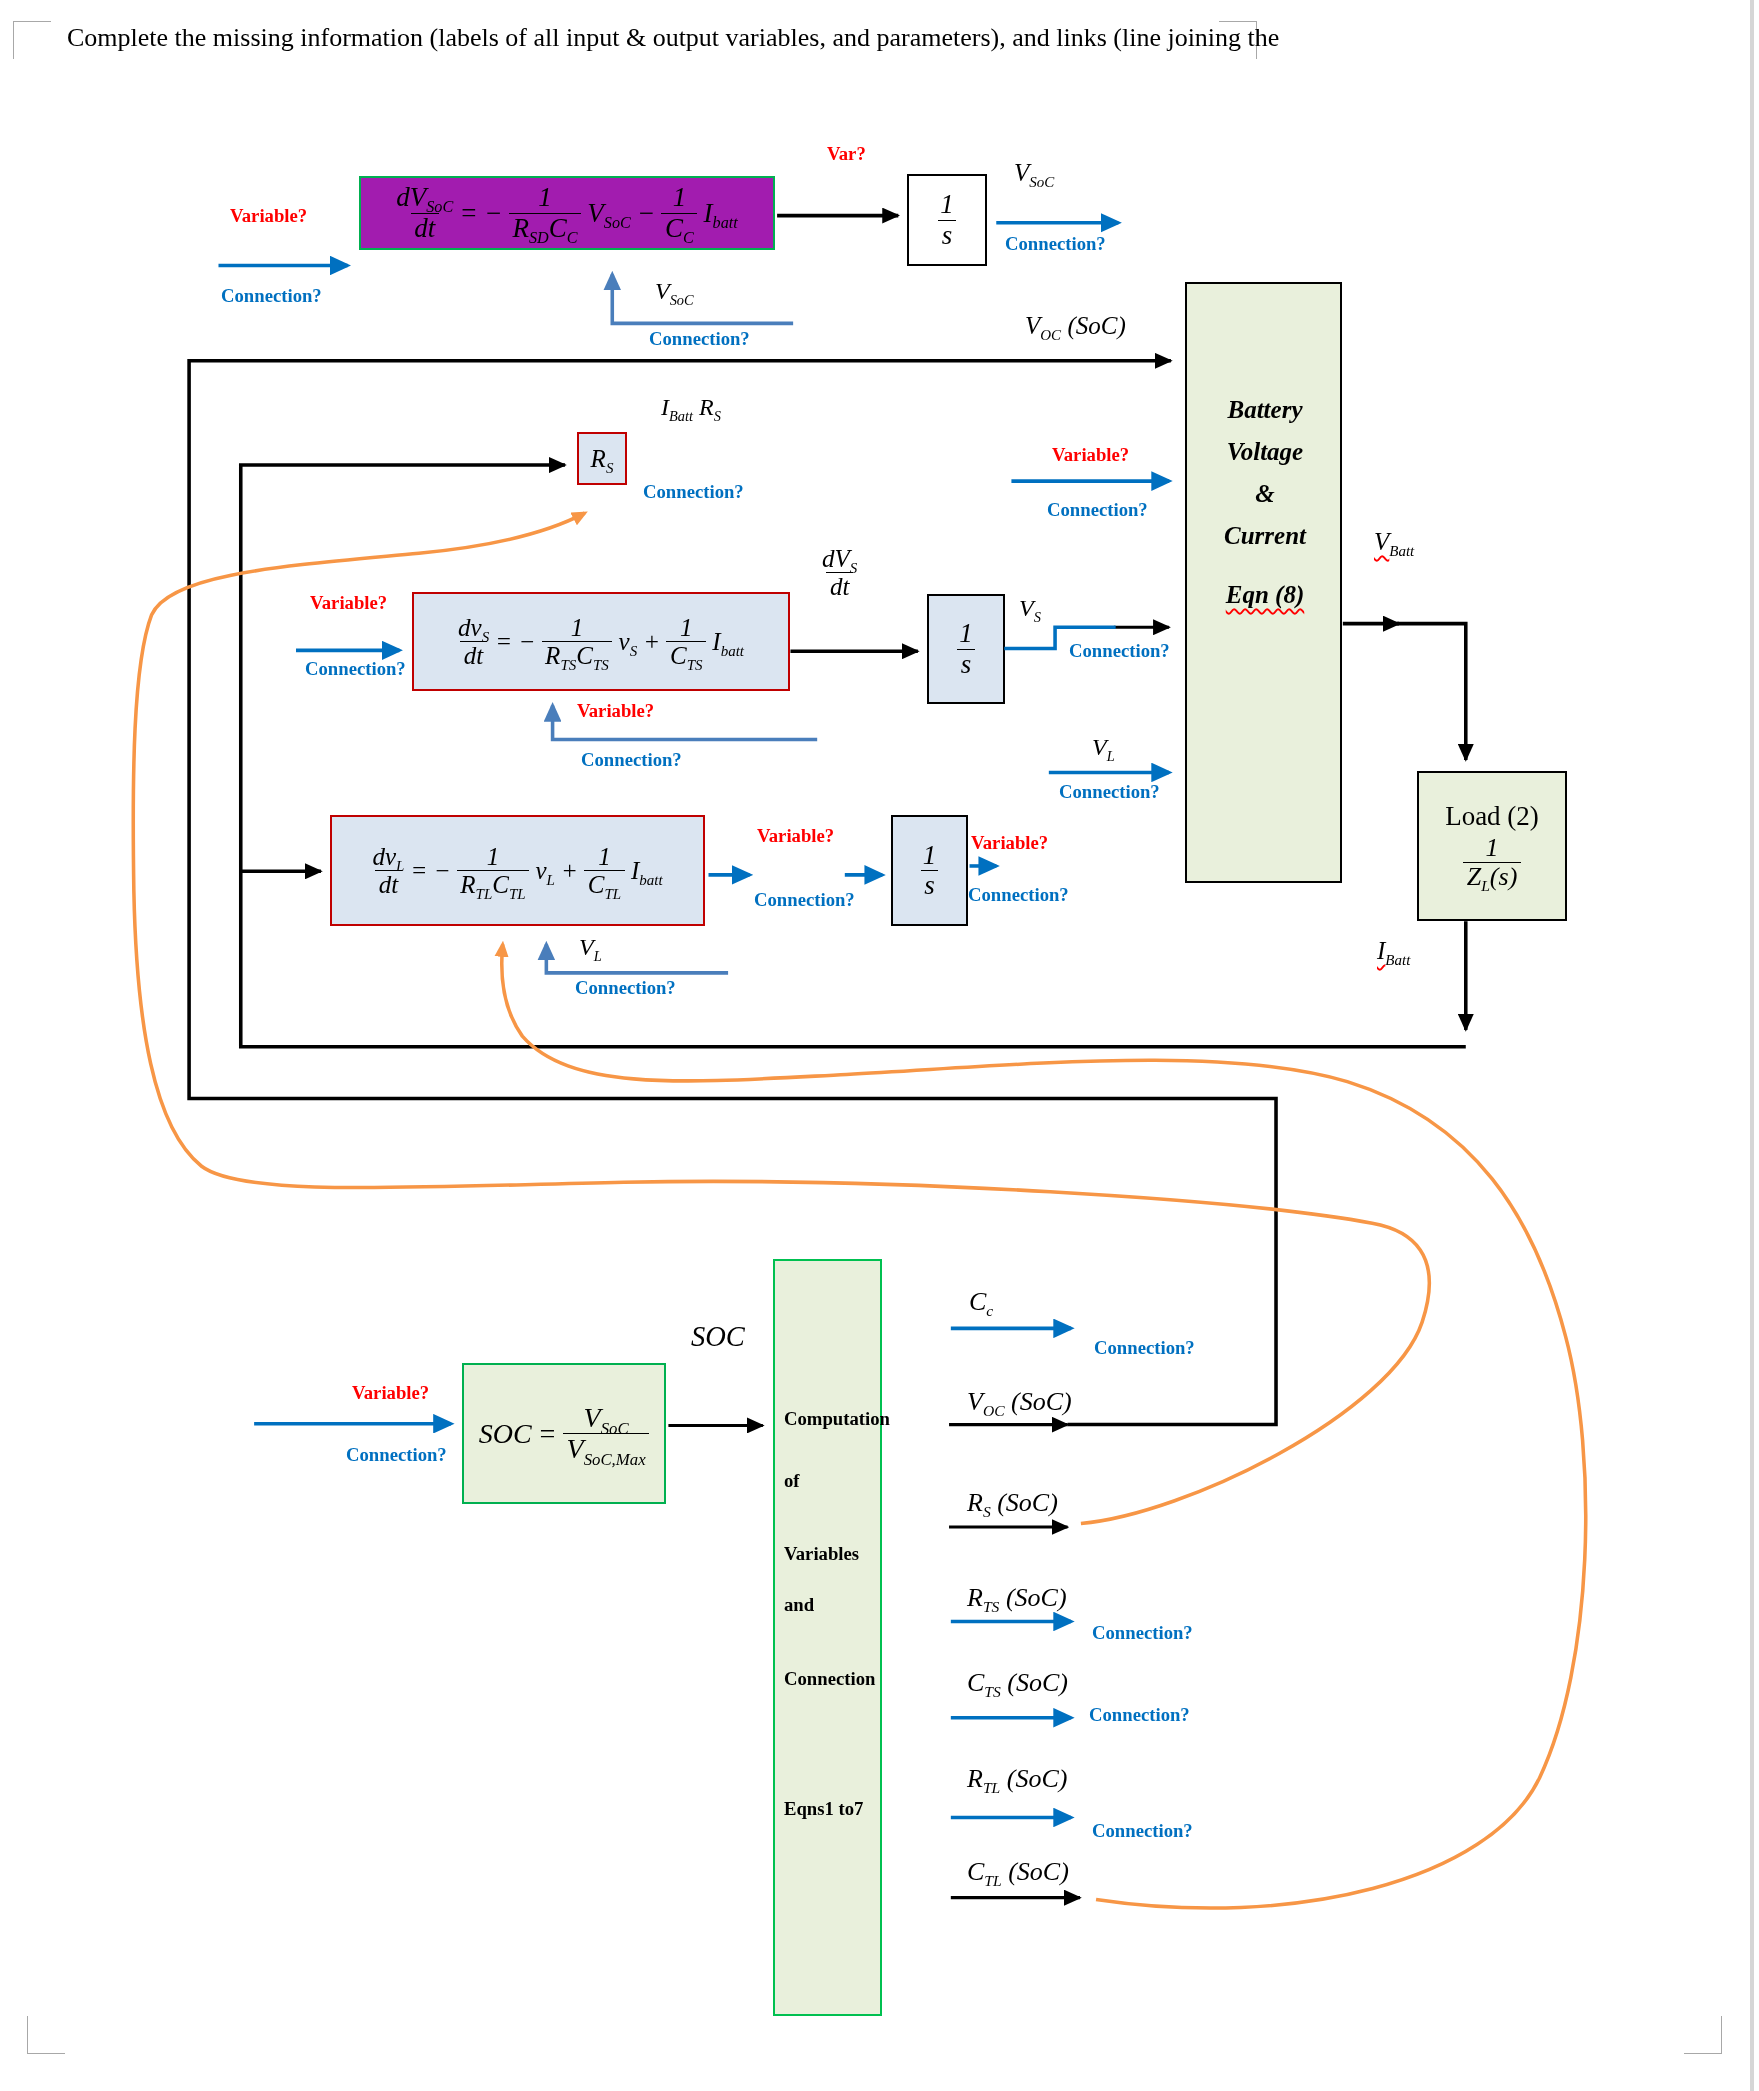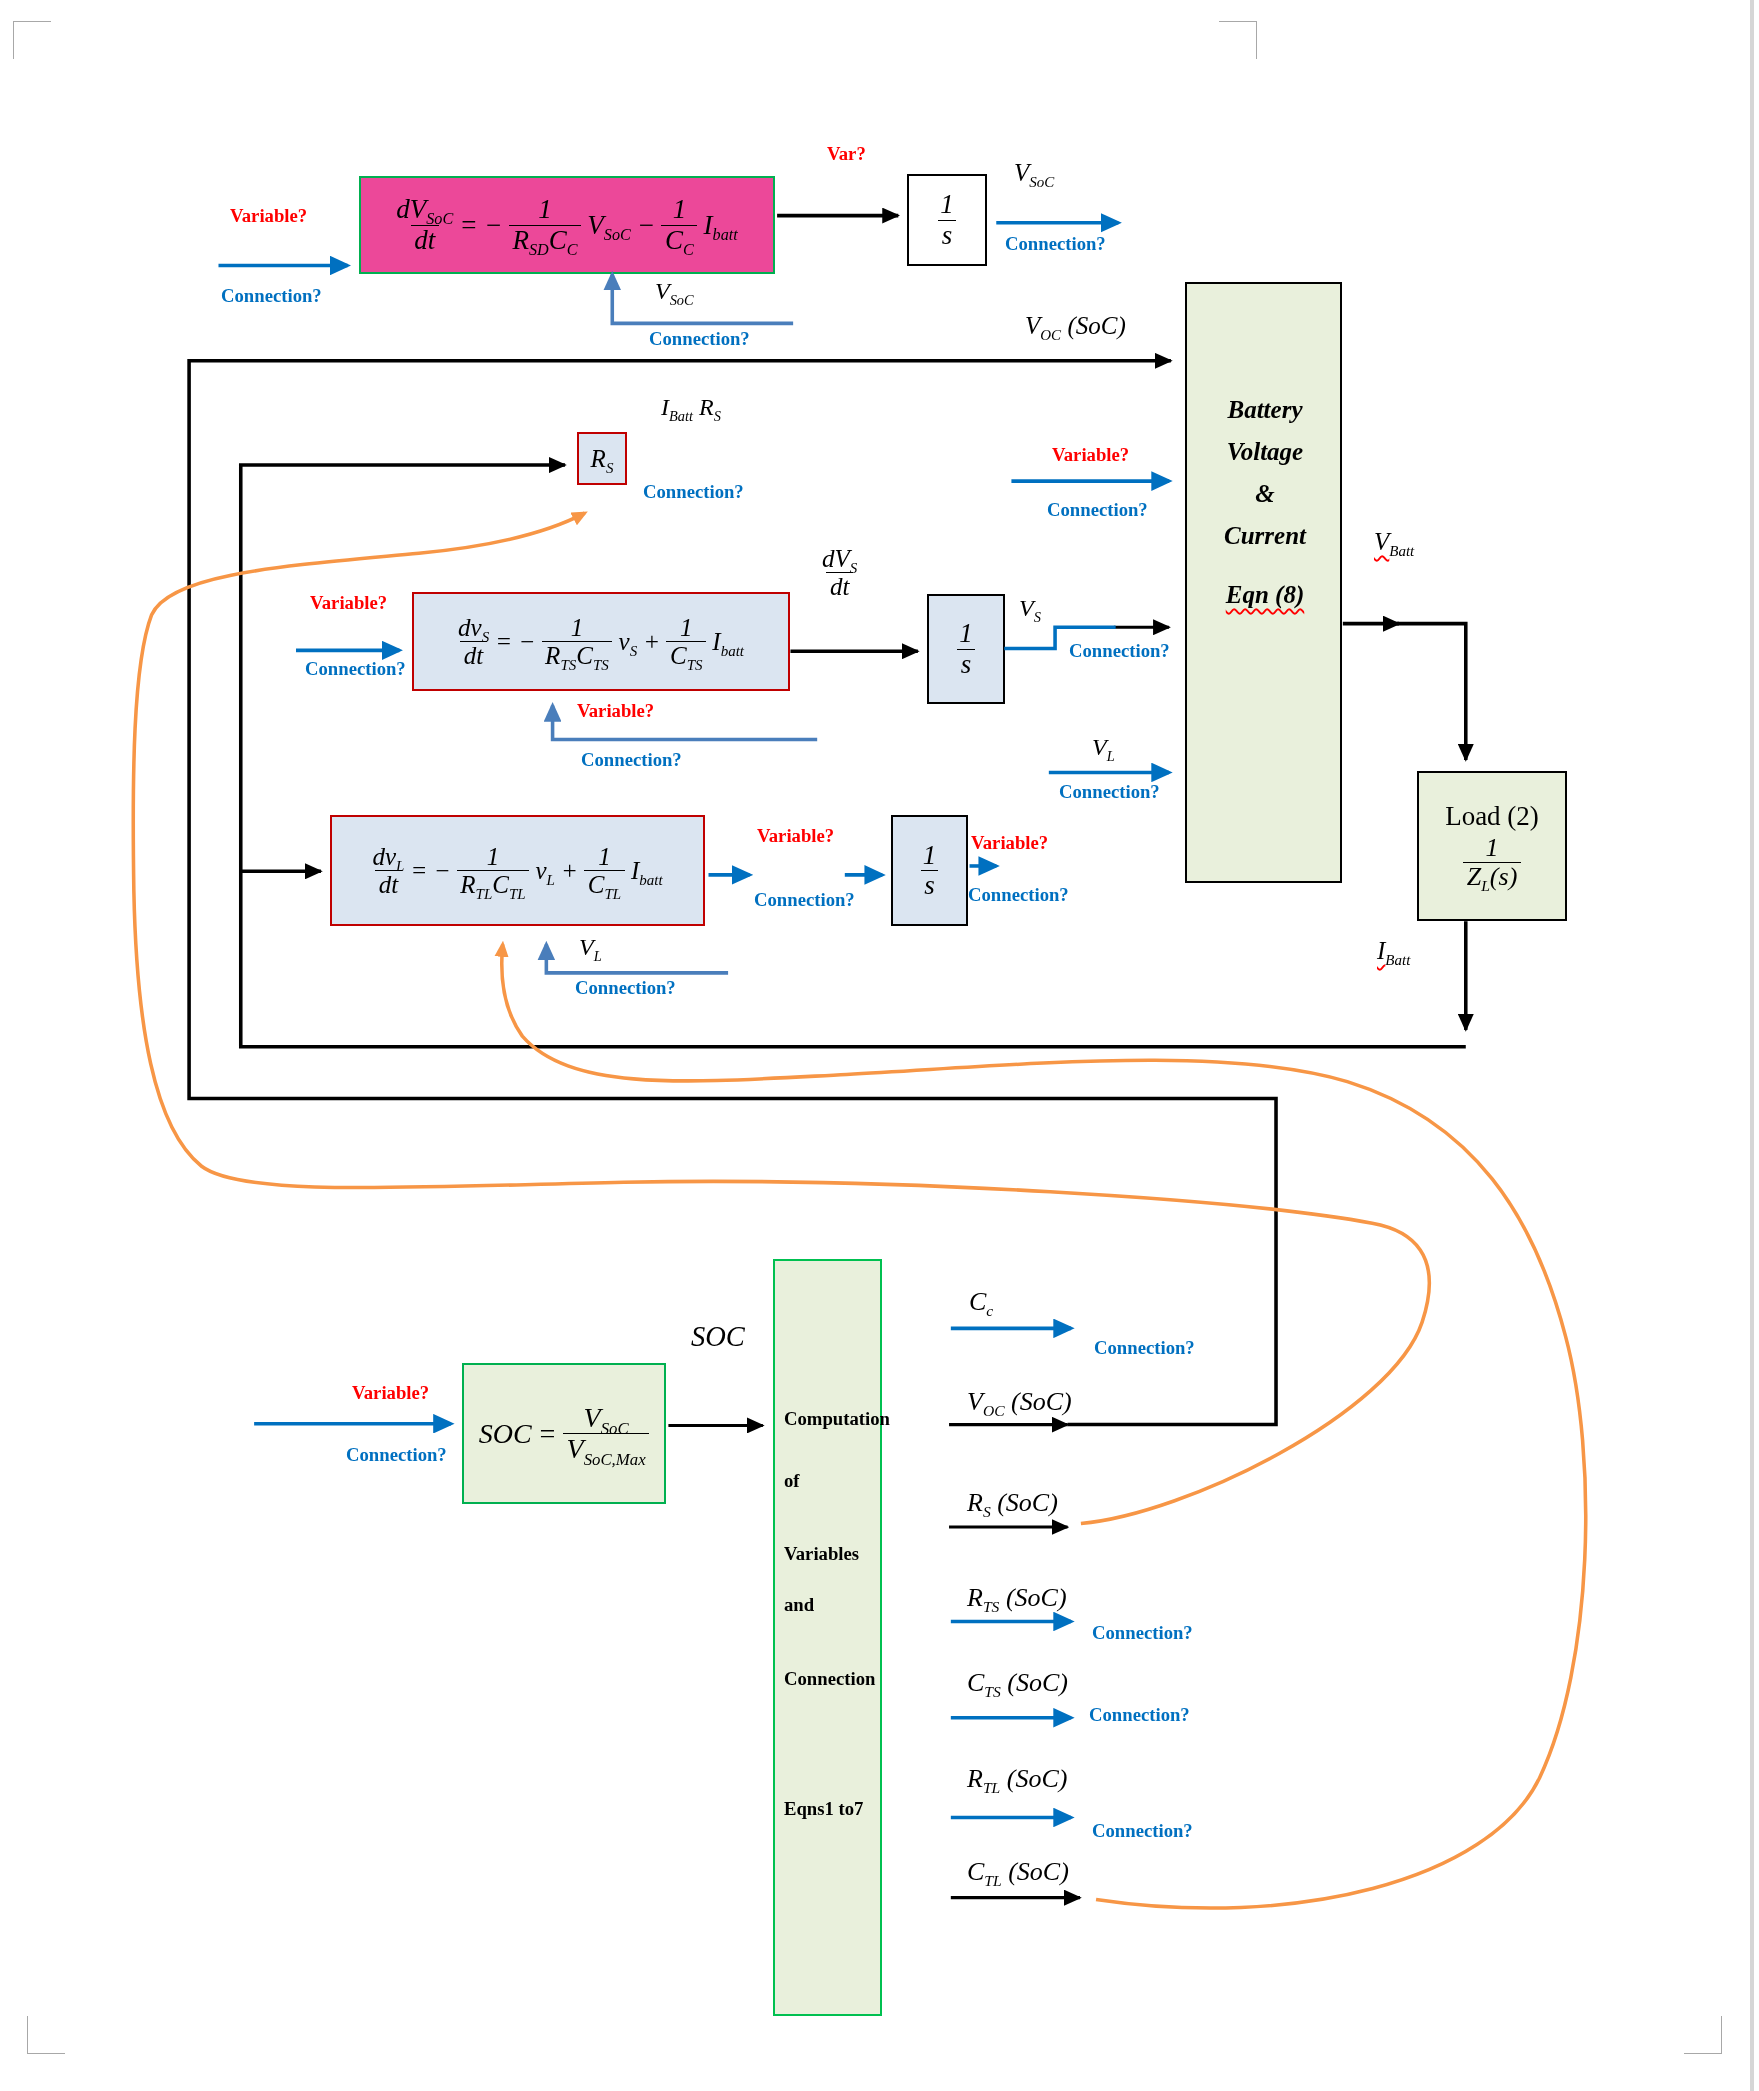--- a/index.html
+++ b/index.html
@@ -24,22 +24,23 @@
 <body>
 
 <div id="page">
 
   <div class="corner" style="left:12.5px;top:21.4px;border-left-width:1.8px;border-top-width:1.8px;"></div>
   <div class="corner" style="left:1219px;top:21.4px;border-right-width:1.8px;border-top-width:1.8px;"></div>
   <div class="corner" style="left:27px;top:2016px;border-left-width:1.8px;border-bottom-width:1.8px;"></div>
   <div class="corner" style="left:1684px;top:2016px;border-right-width:1.8px;border-bottom-width:1.8px;"></div>
   <div style="position:absolute;left:1750px;top:0;width:3.6px;height:2091px;background:#d6d6d6;"></div>
 
-
-  <div class="block" style="left:359px;top:176px;width:416px;height:98px;background:#ec4899;border:2.7px solid #00b050;justify-content:center;">
+  <div class="lbl" style="left:67px;top:23px;font-size:26px;">Complete the missing information (labels of all input &amp; output variables, and parameters), and links (line joining the</div>
+
+  <div class="block" style="left:359px;top:176px;width:416px;height:74px;background:#a21caf;border:2.7px solid #00b050;justify-content:center;">
     <div class="eqrow math" style="font-size:27px;">
       <span class="frac">
           <span>dV<sub>SoC</sub></span>
           <span class="fden">dt</span>
         </span>
       <span>= −</span>
       <span class="frac">
           <span>1</span>
           <span class="fden"><span>R<sub>SD</sub></span><span>C<sub>C</sub></span></span>
         </span>

